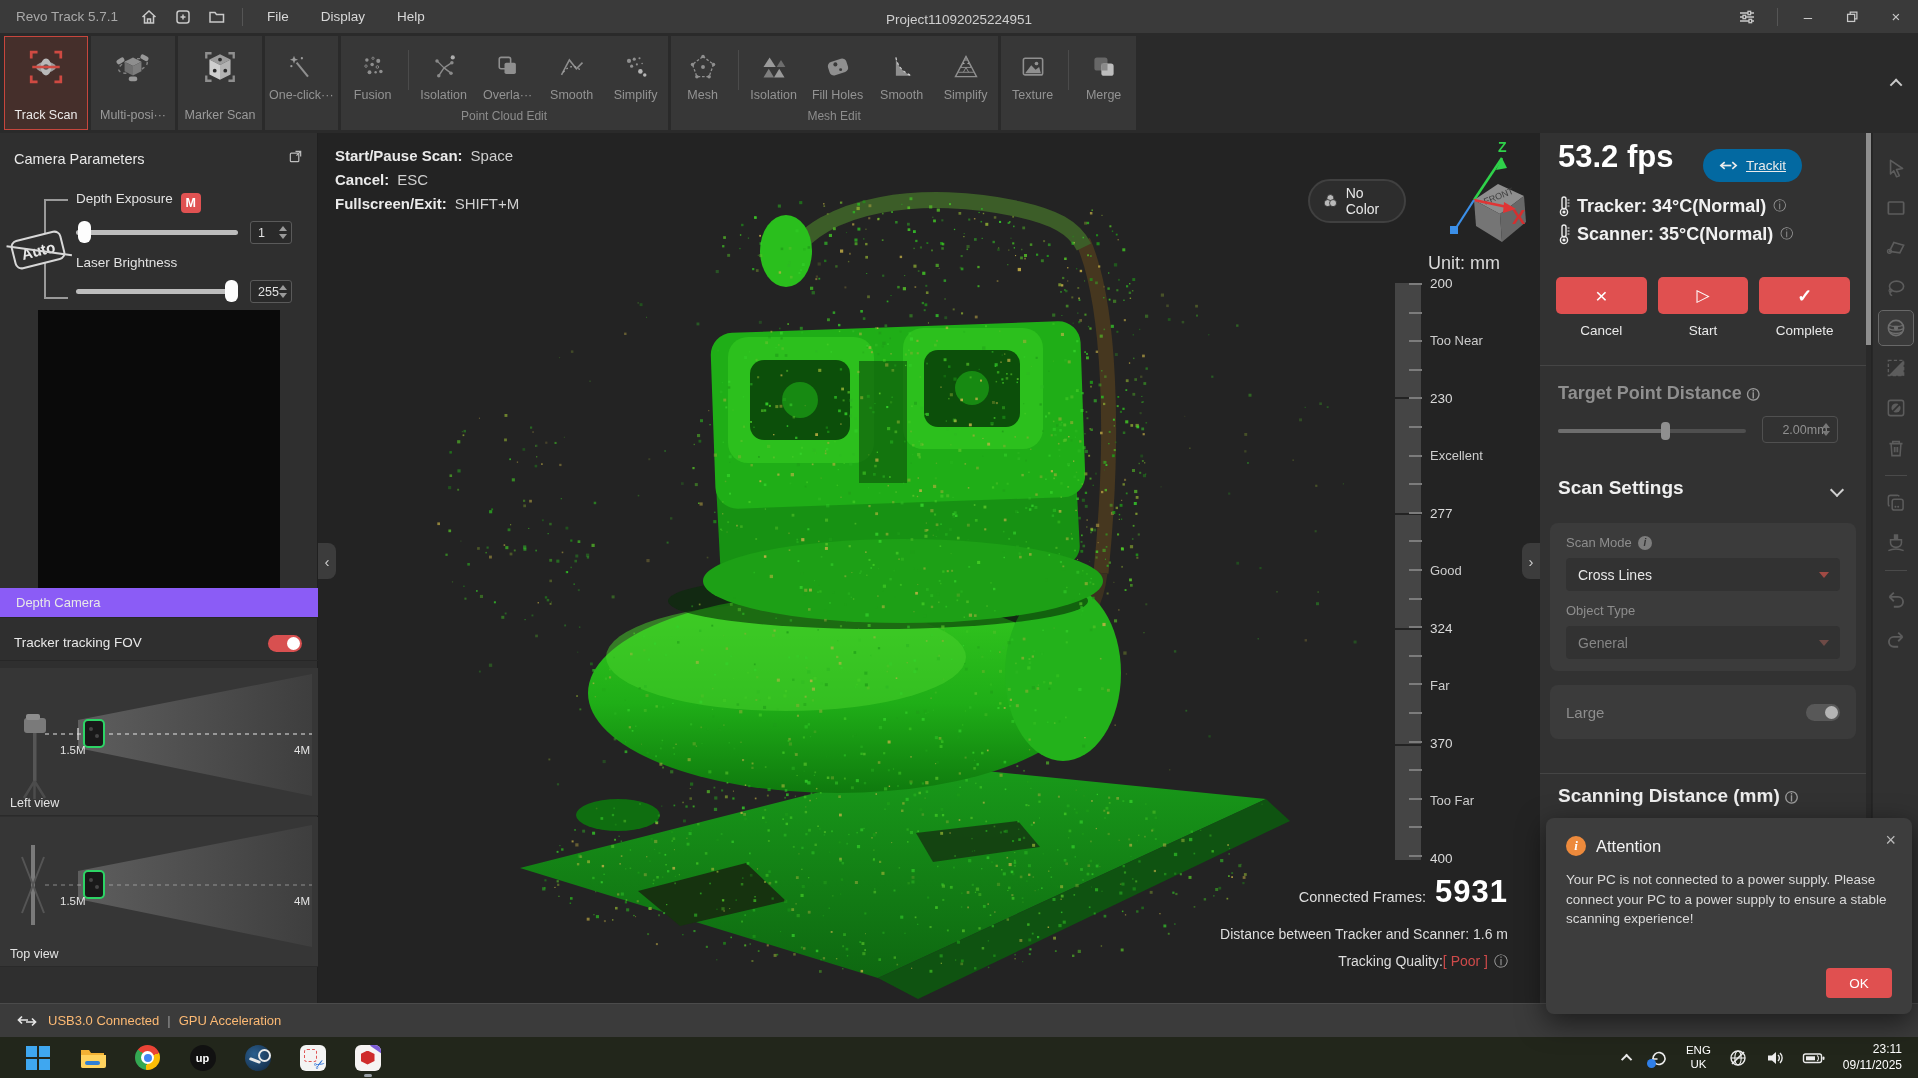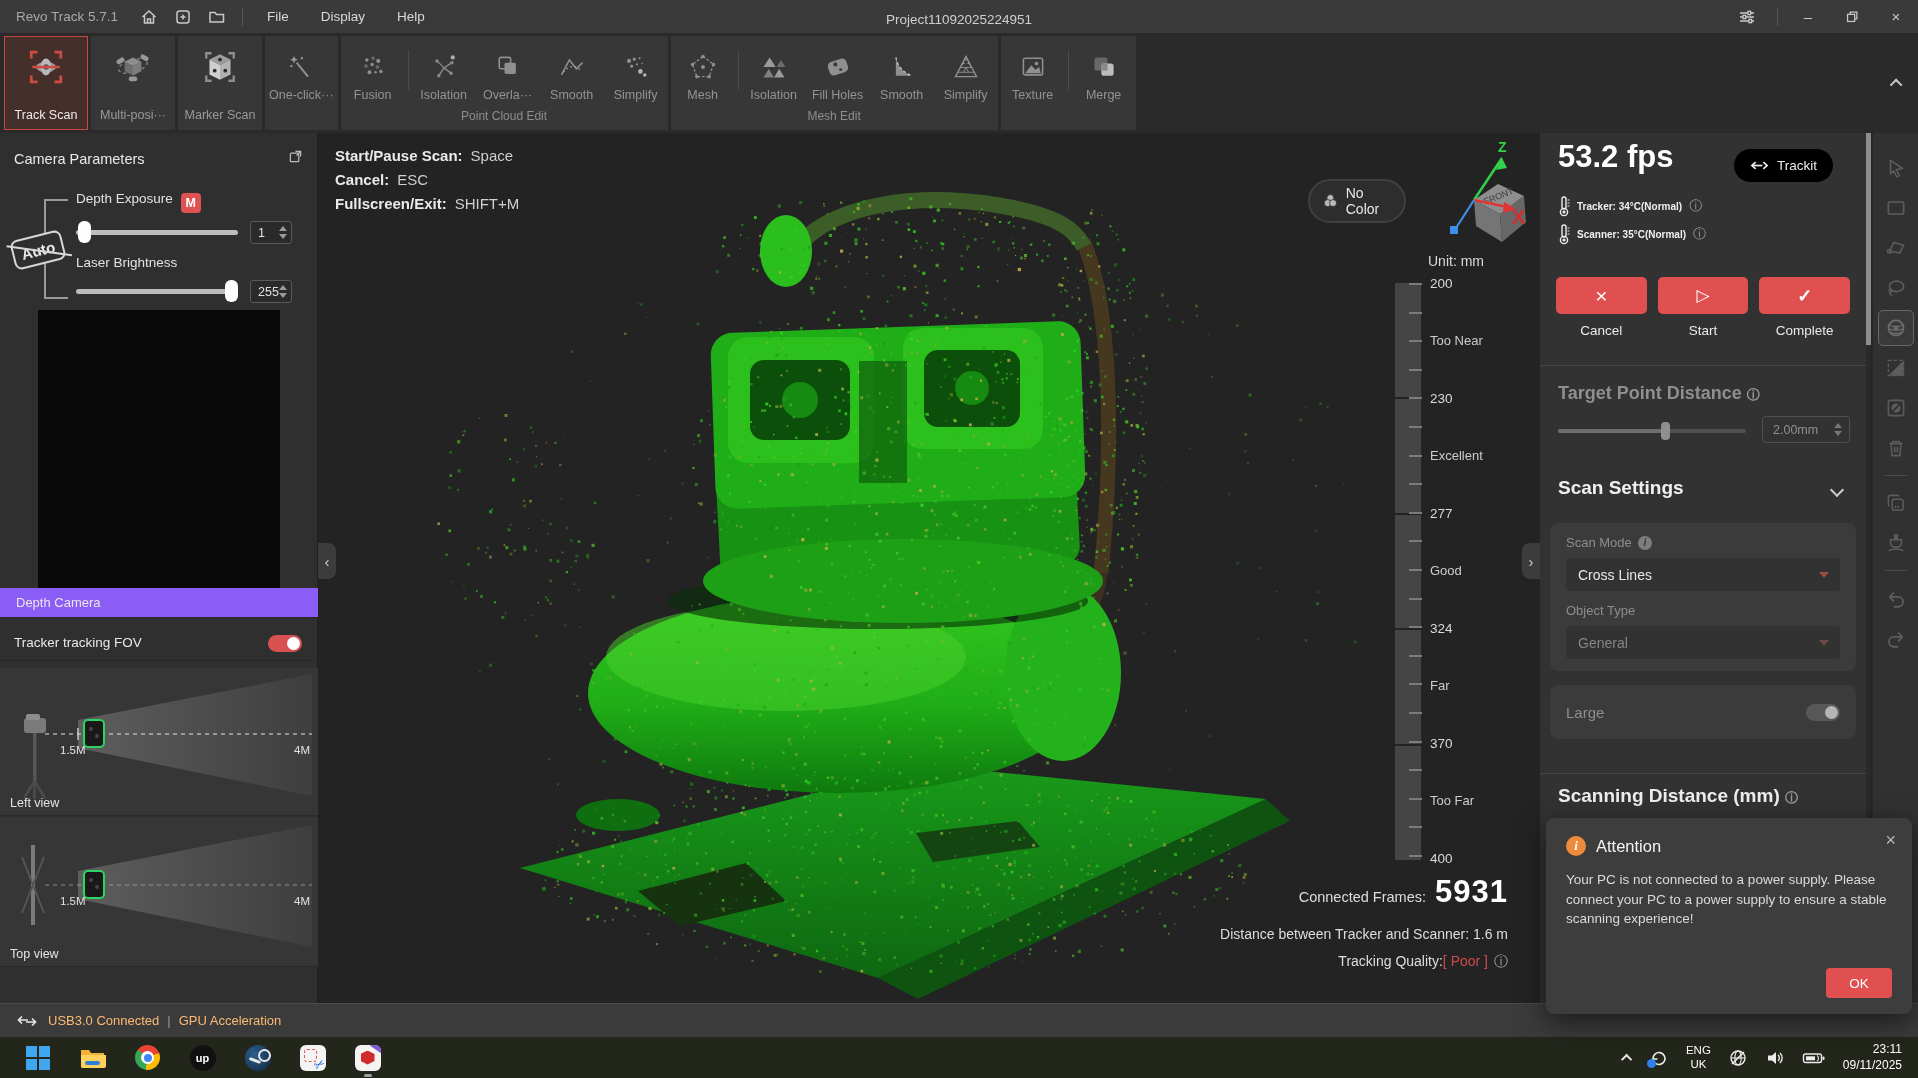--- a/index.html
+++ b/index.html
@@ -64,55 +64,55 @@
   .view-caption{position:absolute;left:10px;bottom:5px;font-size:12.5px;color:#e3e3e3;}
   .collapse-tab{position:absolute;width:18px;height:36px;background:#3c3c3c;color:#cfcfcf;display:flex;align-items:center;justify-content:center;font-size:15px;z-index:8;}
 
   
   .viewport{position:absolute;left:318px;top:133px;width:1222px;height:870px;background:#232323;overflow:hidden;}
   .hotkeys{position:absolute;left:17px;top:14px;}
   .hk-row{margin-bottom:7px;font-size:15px;}
   .hk-label{color:#eaeaea;font-weight:bold;}
   .hk-key{color:#cfcfcf;margin-left:8px;}
   .nocolor{position:absolute;left:990px;top:46px;width:98px;height:44px;border:2px solid #404040;background:#2d2d2d;border-radius:22px;display:flex;align-items:center;gap:7px;padding:0 12px;color:#e8e8e8;font-size:14px;}
-  .unit-label{position:absolute;left:1110px;top:120px;font-size:14px;color:#dadada;}
+  .unit-label{position:absolute;left:1110px;top:120px;font-size:18px;color:#dadada;}
   .scalebar{position:absolute;left:1077px;top:150px;width:26px;height:577px;display:flex;flex-direction:column;gap:2px;}
   .scaleseg{flex:1;background:#454545;position:relative;}
   .tickcol{position:absolute;left:1091px;top:150px;width:14px;height:577px;}
   .tick{position:absolute;left:0;width:13px;height:2px;background:#7c7c7c;}
   .scalelabels{position:absolute;left:1112px;top:143px;width:85px;height:591px;}
   .sc-item{position:absolute;left:0;height:16px;line-height:16px;}
   .sc-num{font-size:13.5px;color:#dadada;}
   .sc-word{font-size:13px;color:#cdcdcd;}
   .viewcube{position:absolute;left:1118px;top:5px;width:104px;height:108px;}
   .vp-frames{position:absolute;left:600px;top:741px;width:590px;display:flex;align-items:baseline;justify-content:flex-end;gap:9px;}
   .vp-frames .lbl{font-size:14.5px;color:#dedede;}
   .vp-frames .val{font-size:31px;font-weight:bold;color:#fff;letter-spacing:1px;}
   .vp-dist{position:absolute;left:600px;top:793px;width:590px;text-align:right;font-size:14px;color:#dedede;}
   .vp-quality{position:absolute;left:600px;top:820px;width:590px;text-align:right;font-size:14px;color:#dedede;}
   .vp-quality .poor{color:#cf4a4a;margin-top:24px;}
   .vp-quality .info{color:#a9a9a9;margin-left:6px;}
 
   
   .right-panel{position:absolute;left:1540px;top:133px;width:326px;height:870px;background:#323232;}
   .fps{position:absolute;left:18px;top:6px;font-size:31px;font-weight:bold;color:#fff;}
-  .trackit{position:absolute;left:194px;top:16px;height:33px;background:#000000;border-radius:17px;display:flex;align-items:center;gap:8px;padding:0 16px;color:#ebebeb;font-size:13.5px;}
+  .trackit{position:absolute;left:163px;top:16px;height:33px;background:#0369a1;border-radius:17px;display:flex;align-items:center;gap:8px;padding:0 16px;color:#ebebeb;font-size:13.5px;text-decoration:underline;}
   .temp-row{position:absolute;left:18px;display:flex;align-items:center;gap:7px;}
-  .temp-row .t{font-size:10px;font-weight:bold;color:#f0f0f0;}
+  .temp-row .t{font-size:18px;font-weight:bold;color:#f0f0f0;}
   .info-i{color:#9a9a9a;font-size:13px;font-style:normal;}
   .abtns{position:absolute;left:16px;top:144px;width:294px;display:flex;gap:11px;}
   .abtn{flex:1;height:37px;background:#e05050;border:none;border-radius:5px;color:#fff;display:flex;align-items:center;justify-content:center;font-size:18px;}
   .abtn-labels{position:absolute;left:16px;top:190px;width:294px;display:flex;gap:11px;}
   .abtn-labels div{flex:1;text-align:center;font-size:13.5px;color:#e9e9e9;}
   .rp-div{position:absolute;left:0;width:326px;height:1px;background:#454545;}
   .tpd-title{position:absolute;left:18px;top:250px;font-size:18px;font-weight:bold;color:#8f8f8f;}
   .rp-slider{position:absolute;left:18px;top:296px;width:188px;height:4px;background:#4f4f4f;border-radius:2px;}
   .rp-slider .fill{position:absolute;left:0;top:0;height:4px;width:57%;background:#6e6e6e;border-radius:2px;}
   .rp-slider .hd{position:absolute;left:calc(57% - 4px);top:-7px;width:9px;height:18px;background:#8f8f8f;border-radius:4px;}
-  .tpd-box{position:absolute;left:222px;top:283px;width:88px;height:27px;border:1px solid #505050;border-radius:4px;color:#909090;font-size:12.5px;display:flex;align-items:center;padding-left:10px;}
+  .tpd-box{position:absolute;left:222px;top:283px;width:76px;height:27px;border:1px solid #505050;border-radius:4px;color:#909090;font-size:12.5px;display:flex;align-items:center;padding-left:10px;justify-content:center;}
   .ss-title{position:absolute;left:18px;top:344px;font-size:19px;font-weight:bold;color:#f0f0f0;}
   .ss-chev{position:absolute;right:24px;top:352px;width:10px;height:10px;border-right:2px solid #d0d0d0;border-bottom:2px solid #d0d0d0;transform:rotate(45deg);}
   .card{position:absolute;left:10px;width:306px;background:#3b3b3b;border-radius:8px;}
   .field-label{font-size:13px;color:#8d8d8d;display:flex;align-items:center;gap:6px;}
   .finfo{display:inline-block;width:14px;height:14px;border-radius:50%;background:#7d7d7d;color:#333;font-size:10px;font-weight:bold;text-align:center;line-height:14px;font-style:italic;}
   .select{height:33px;background:#323232;border-radius:4px;display:flex;align-items:center;padding:0 12px;position:relative;}
   .select .sval{font-size:14px;color:#e8e8e8;}
   .select.dis .sval{color:#868686;}
   .sel-arrow{position:absolute;right:11px;top:14px;width:0;height:0;border-left:5px solid transparent;border-right:5px solid transparent;border-top:6px solid #a04a44;}
   .large-row{display:flex;align-items:center;justify-content:space-between;padding:0 16px;height:100%;}

